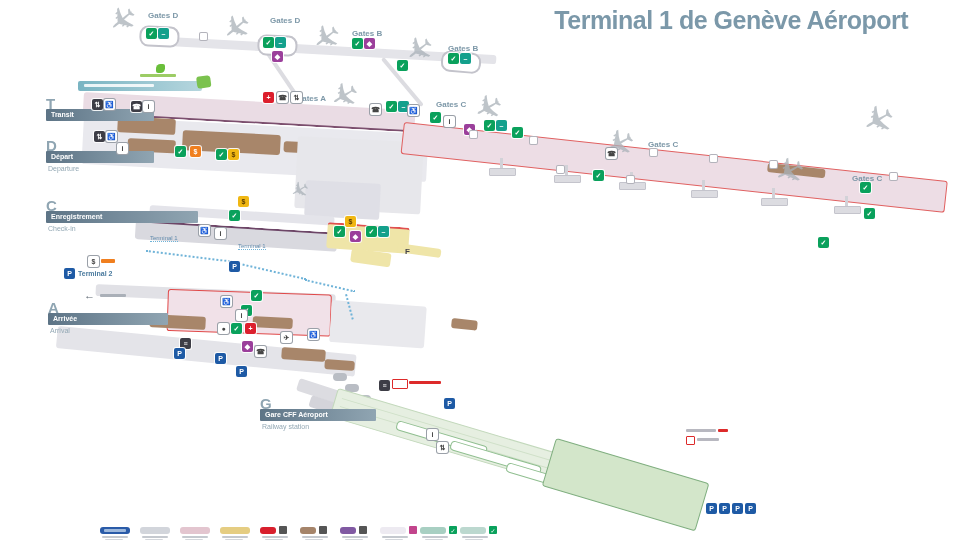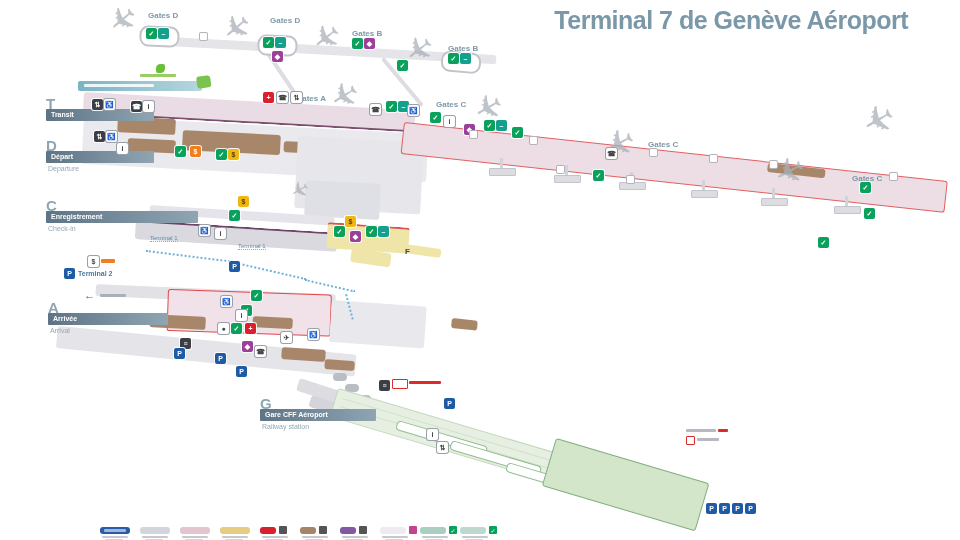--- a/index.html
+++ b/index.html
@@ -129,21 +129,21 @@
   <div class="smudge" style="left:100px;top:294px;width:26px;height:3px;background:#aab0b8;"></div>
   <div class="smudge" style="left:101px;top:259px;width:14px;height:4px;background:#f07f1f;"></div>
 
   <div class="flabel" style="left:405px;top:247px;">F</div>
 
   <div class="smudge" style="left:686px;top:429px;width:30px;height:3px;background:#b8b8c0;"></div>
   <div class="smudge" style="left:718px;top:429px;width:10px;height:3px;background:#dd2a2a;"></div>
   <div class="redbadge" style="left:686px;top:436px;width:7px;height:7px;"></div>
   <div class="smudge" style="left:697px;top:438px;width:22px;height:3px;background:#b8b8c0;"></div>
 
-  <div class="title">Terminal 7 de Genève Aéroport</div>
+  <div class="title">Terminal 1 de Genève Aéroport</div>
 
   <div id="lvls">
       <div class="lvl-letter" style="left: 46px; top: 96px;">T</div>
       <div class="lvl-bar" style="left: 46px; top: 109px; width: 108px;">Transit</div>
       <div class="lvl-letter" style="left: 46px; top: 138px;">D</div>
       <div class="lvl-bar" style="left: 46px; top: 151px; width: 108px;">Départ</div>
       <div class="lvl-en" style="left: 48px; top: 165px;">Departure</div>
       <div class="lvl-letter" style="left: 46px; top: 198px;">C</div>
       <div class="lvl-bar" style="left: 46px; top: 211px; width: 152px;">Enregistrement</div>
       <div class="lvl-en" style="left: 48px; top: 225px;">Check-in</div>

